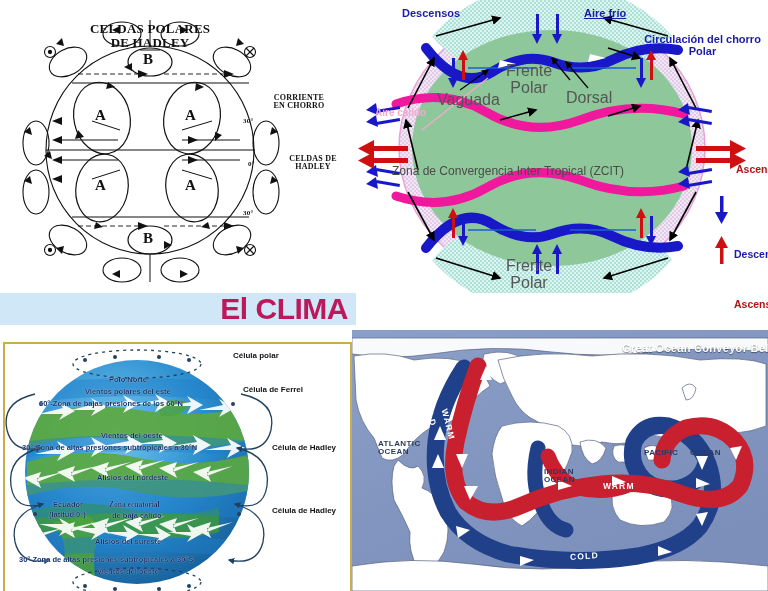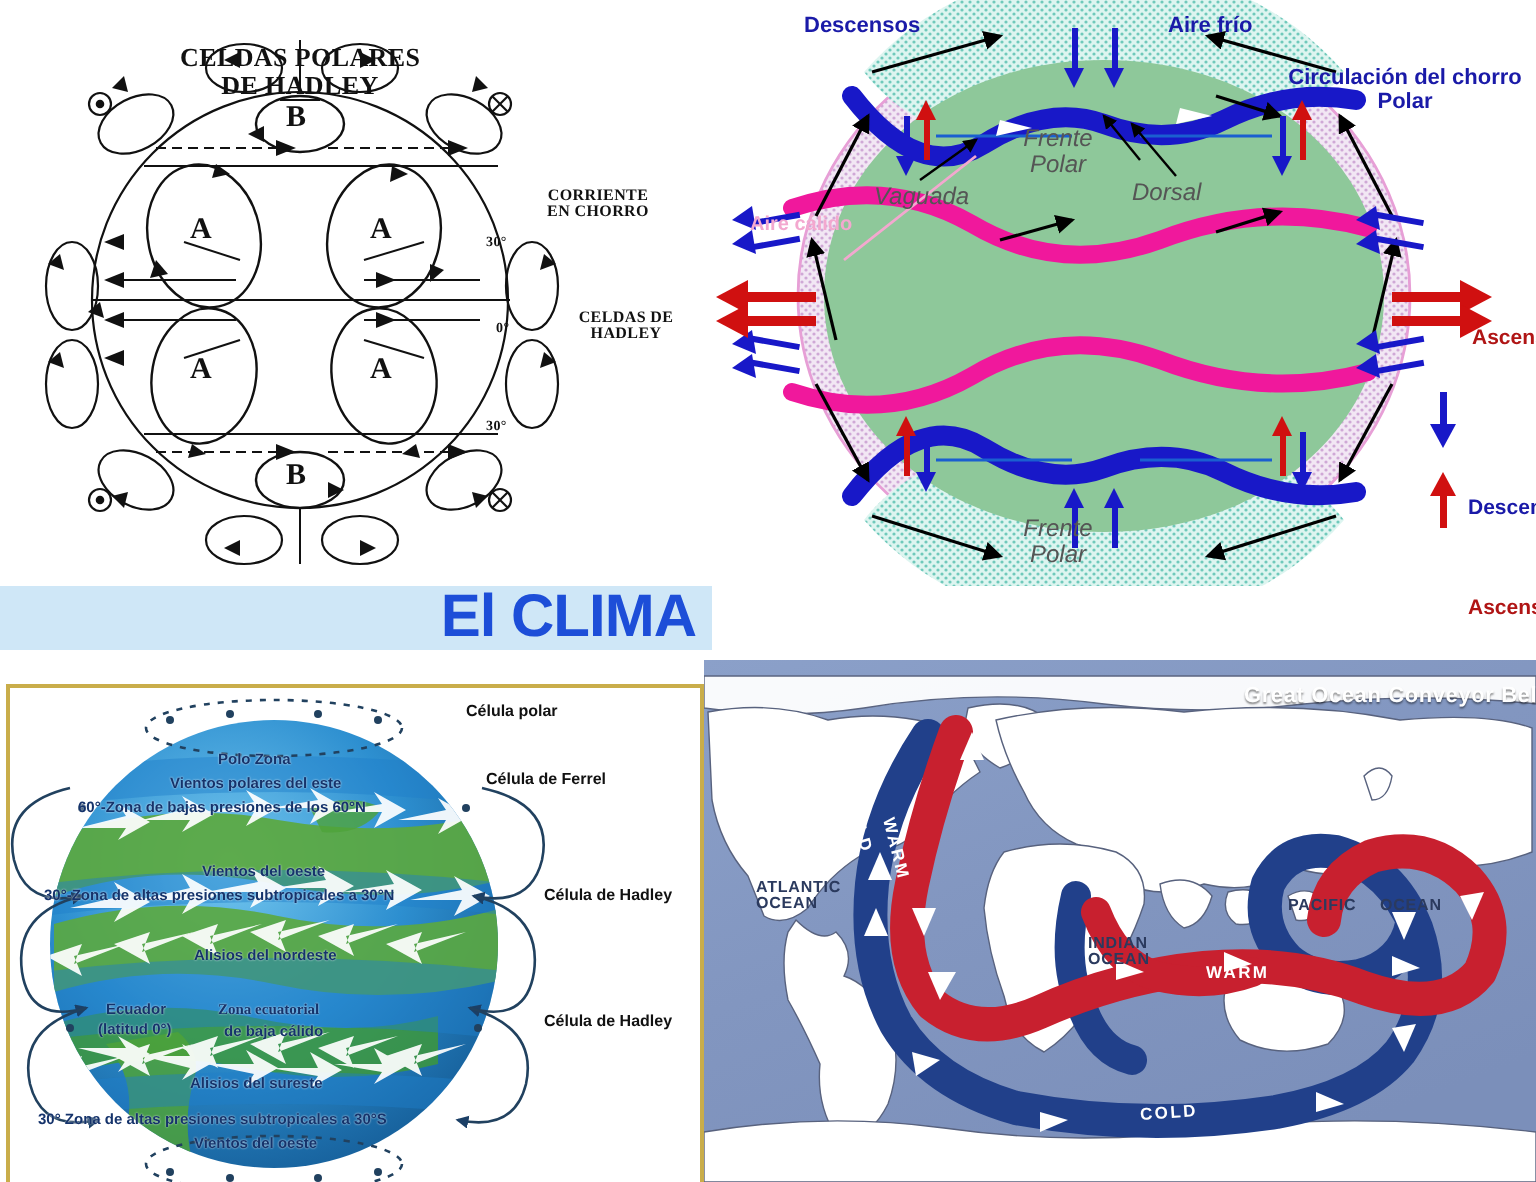--- a/index.html
+++ b/index.html
@@ -41,32 +41,32 @@
     position: absolute; left: 340px; top: 0; width: 428px; height: 293px;
     background: #ffffff;
   }
   #panel-jet .lbl { font-family: "Liberation Sans", sans-serif; }
   .jet-blue   { color:#1a1aa8; font-weight:bold; font-size:11px; }
   .jet-magenta{ color:#e0159c; font-weight:bold; font-size:11px; }
   .jet-red    { color:#b01515; font-weight:bold; font-size:10.5px;
                 font-family:"Liberation Serif", serif; }
   .jet-navy-s { color:#1a1aa8; font-weight:bold; font-size:10.5px;
                 font-family:"Liberation Serif", serif; }
-  .jet-gray   { color:#555555; font-size:12px; font-family:"Liberation Serif", serif;font-style:italic; }
+  .jet-gray   { color:#555555; font-size:16px; font-family:"Liberation Serif", serif; }
   .jet-zcit   { color:#4a4a4a; font-size:12px; font-family:"Liberation Sans", sans-serif; }
   .jet-warm   { color:#f3a8cf; font-weight:bold; font-size:10px; }
 
   
   #title-band {
     position: absolute; left: 0; top: 293px; width: 356px; height: 32px;
     background: #cfe7f7;
   }
   #title-text {
     position: absolute; right: 8px; top: 0px;
-    font-size: 30px; font-weight: bold; color: #1d4ed8;
+    font-size: 30px; font-weight: bold; color: #be185d;
     font-family: "Liberation Sans", sans-serif;
     letter-spacing: -0.5px; line-height: 32px;
   }
 
   
   #panel-globe {
     position: absolute; left: 3px; top: 328px; width: 349px; height: 260px;
     background: #fde047;
     border: 2px solid #c9ad4a;
     margin-top: 14px;
@@ -375,29 +375,30 @@
 
       <g>
         <rect x="380" y="196" width="3.5" height="18" fill="#1818c8"></rect>
         <polygon points="375,212 381.5,224 388,212" fill="#1818c8"></polygon>
         <rect x="380" y="246" width="3.5" height="18" fill="#d01010"></rect>
         <polygon points="375,248 381.5,236 388,248" fill="#d01010"></polygon>
       </g>
     </svg>
 
     <div class="lbl jet-blue" style="left:62px;  top:8px;">Descensos</div>
-    <div class="lbl jet-blue" style="left:244px; top:8px;">Aire frío</div>
+    <div class="lbl jet-blue" style="left:244px; top:8px;text-decoration:underline;">Aire frío</div>
     <div class="lbl jet-blue" style="left:297px; top:34px; width:131px; text-align:center;"><span>Circulación del chorro</span><br><span>Polar</span></div>
 
     <div class="lbl jet-gray" style="left:162px; top:63px; width:54px; text-align:center;"><span>Frente</span><br><span>Polar</span></div>
     <div class="lbl jet-gray" style="left:162px; top:258px; width:54px; text-align:center;"><span>Frente</span><br><span>Polar</span></div>
     <div class="lbl jet-gray" style="left:97px;  top:92px;">Vaguada</div>
     <div class="lbl jet-gray" style="left:226px; top:90px;">Dorsal</div>
     <div class="lbl jet-warm" style="left:35px;  top:108px;">Aire cálido</div>
 
+    <div class="lbl jet-zcit" style="left:52px; top:165px;">Zona de Convergencia Inter Tropical (ZCIT)</div>
     <div class="lbl jet-red" style="left:396px; top:164px;">Ascensos</div>
 
     <div class="lbl jet-navy-s" style="left:394px; top:249px;">Descensos</div>
     <div class="lbl jet-red" style="left:394px; top:299px;">Ascensos</div>
   </div>
 
   <div id="title-band">
     <div id="title-text">El CLIMA</div>
   </div>
 
@@ -502,21 +503,21 @@
         <circle cx="30" cy="170" r="2"></circle>
           <circle cx="234" cy="170" r="2"></circle>
       </g>
     </svg>
 
     <div class="lbl gl-out" style="left:228px; top:8px;">Célula polar</div>
     <div class="lbl gl-out" style="left:238px; top:42px;">Célula de Ferrel</div>
     <div class="lbl gl-out" style="left:267px; top:100px;">Célula de Hadley</div>
     <div class="lbl gl-out" style="left:267px; top:163px;">Célula de Hadley</div>
 
-    <div class="lbl gl-in" style="left:104px; top:32px;">Polo Zona</div>
+    <div class="lbl gl-in" style="left:104px; top:32px;">Polo Norte</div>
     <div class="lbl gl-in" style="left:80px;  top:44px;">Vientos polares del este</div>
     <div class="lbl gl-in" style="left:34px;  top:56px;">60°-Zona de bajas presiones de los 60°N</div>
     <div class="lbl gl-in" style="left:96px;  top:88px;">Vientos del oeste</div>
     <div class="lbl gl-in" style="left:17px;  top:100px;">30°-Zona de altas presiones subtropicales a 30°N</div>
     <div class="lbl gl-in" style="left:92px;  top:130px;">Alisios del nordeste</div>
     <div class="lbl gl-in" style="left:48px;  top:157px;">Ecuador</div>
     <div class="lbl gl-in" style="left:44px;  top:167px;">(latitud 0°)</div>
     <div class="lbl gl-in" style="left:104px; top:157px;font-family:Liberation Serif, serif;">Zona ecuatorial</div>
     <div class="lbl gl-in" style="left:107px; top:168px;">de baja cálido</div>
     <div class="lbl gl-in" style="left:90px;  top:194px;">Alisios del sureste</div>

